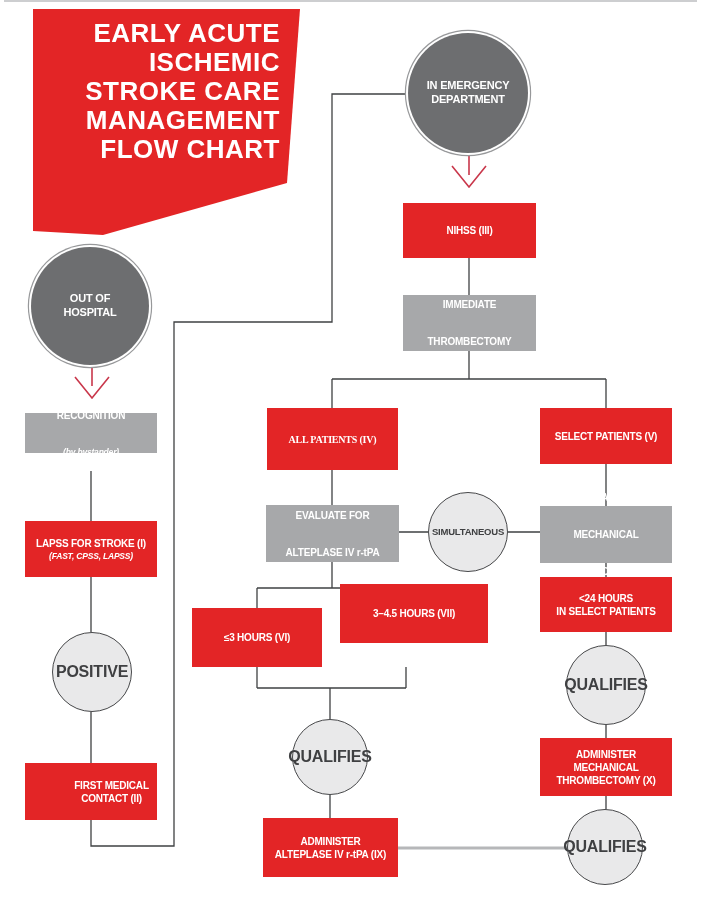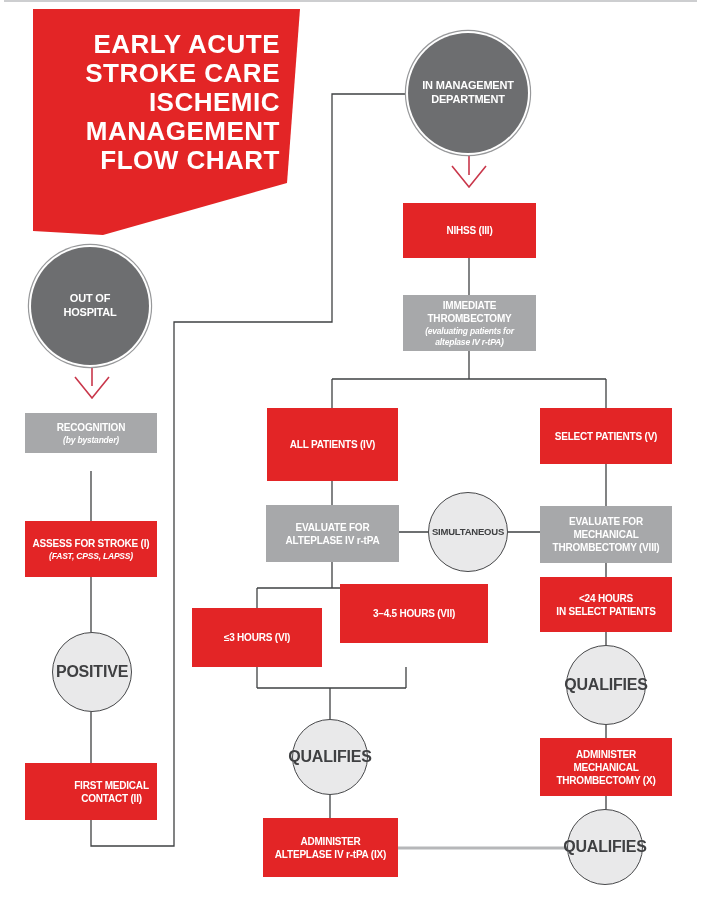--- a/index.html
+++ b/index.html
@@ -18,33 +18,33 @@
   .arrow{stroke:var(--arrow);stroke-width:1.6;fill:none;}
   .thick{stroke:var(--gray-connector);stroke-width:3;fill:none;}
 
   .banner{
     position:absolute; left:33px; top:9px; width:267px; height:226px; z-index:2;
     background:var(--red);
     clip-path:polygon(0px 0px,267px 0px,254px 174px,70px 226px,0px 222px);
     display:flex; justify-content:flex-end;
   }
   .banner-text{
-    padding:21px 20px 0 0; text-align:right; color:#fff; font-weight:bold;
+    padding:10px 20px 0 0; text-align:right; color:#fff; font-weight:bold;
     font-size:26px; line-height:29px; letter-spacing:0.5px;
   }
   .banner-text span{display:block;}
 
   .box{
     position:absolute; z-index:1; display:flex; flex-direction:column;
     align-items:center; justify-content:center; text-align:center;
     color:#fff; font-weight:bold; font-size:10px; line-height:1.3; letter-spacing:-0.2px;
     padding:2px 4px; box-sizing:border-box;
   }
   .box.red{background:var(--red);}
-  .box.gray{background:var(--gray);}
+  .box.gray{background:var(--gray);gap:24px;}
   .box .lbl{display:block;}
   .box .sub{display:block;font-style:italic;font-size:8.5px;line-height:1.2;margin-top:1px;}
 
   .circle{
     position:absolute; z-index:1; border-radius:50%;
     display:flex; align-items:center; justify-content:center; text-align:center;
     font-weight:bold; box-sizing:border-box; line-height:1.25; letter-spacing:-0.2px;
   }
   .circle.dark{
     background:var(--dark-circle); color:#fff; font-size:11px;
@@ -78,66 +78,65 @@
 
     <path class="thick" d="M398 848 H570"></path>
 
     <path class="arrow" d="M92 366 V386 M75 377 L92 398 L109 377"></path>
     <path class="arrow" d="M469 155 V175 M452 166 L469 187 L486 166"></path>
   </svg>
 
   <div class="banner">
     <div class="banner-text">
       <span>EARLY ACUTE</span>
+      <span>ISCHEMIC</span>
       <span>STROKE CARE</span>
-      <span>ISCHEMIC</span>
       <span>MANAGEMENT</span>
       <span>FLOW CHART</span>
     </div>
   </div>
 
   <div class="circle dark" style="left:408px;top:33px;width:120px;height:120px;">
     <span class="lbl">
-        <span style="display:block">IN MANAGEMENT</span>
+        <span style="display:block">IN EMERGENCY</span>
         <span style="display:block">DEPARTMENT</span>
       </span>
   </div>
   <div class="circle dark" style="left:31px;top:247px;width:118px;height:118px;justify-content:center;">
     <span class="lbl">
         <span style="display:block">OUT OF</span>
         <span style="display:block">HOSPITAL</span>
       </span>
   </div>
 
   <div class="box gray" style="left:25px;top:413px;width:132px;height:40px;">
     <span class="lbl">RECOGNITION</span>
     <span class="sub">(by bystander)</span>
   </div>
   <div class="box red" style="left:25px;top:521px;width:132px;height:56px;">
-    <span class="lbl">ASSESS FOR STROKE (I)</span>
+    <span class="lbl">LAPSS FOR STROKE (I)</span>
     <span class="sub">(FAST, CPSS, LAPSS)</span>
   </div>
   <div class="circle light" style="left:52px;top:632px;width:80px;height:80px;">
     <span class="lbl">POSITIVE</span>
   </div>
   <div class="box red" style="left:25px;top:763px;width:132px;height:57px;padding-left:45px;">
     <span class="lbl">FIRST MEDICAL</span>
     <span class="lbl">CONTACT (II)</span>
   </div>
 
   <div class="box red" style="left:403px;top:203px;width:133px;height:55px;">
     <span class="lbl">NIHSS (III)</span>
   </div>
   <div class="box gray" style="left:403px;top:295px;width:133px;height:56px;">
     <span class="lbl">IMMEDIATE</span>
     <span class="lbl">THROMBECTOMY</span>
-    <span class="sub">(evaluating patients for alteplase IV r-tPA)</span>
   </div>
 
-  <div class="box red" style="left:267px;top:408px;width:131px;height:73px;">
+  <div class="box red" style="left:267px;top:408px;width:131px;height:62px;font-family:Liberation Serif, serif;">
     <span class="lbl">ALL PATIENTS (IV)</span>
   </div>
   <div class="box gray" style="left:266px;top:505px;width:133px;height:57px;">
     <span class="lbl">EVALUATE FOR</span>
     <span class="lbl">ALTEPLASE IV r-tPA</span>
   </div>
   <div class="circle light" style="left:428px;top:492px;width:80px;height:80px;font-size:9.5px;">
     <span class="lbl" style="padding:0 2px;">SIMULTANEOUS</span>
   </div>
 

